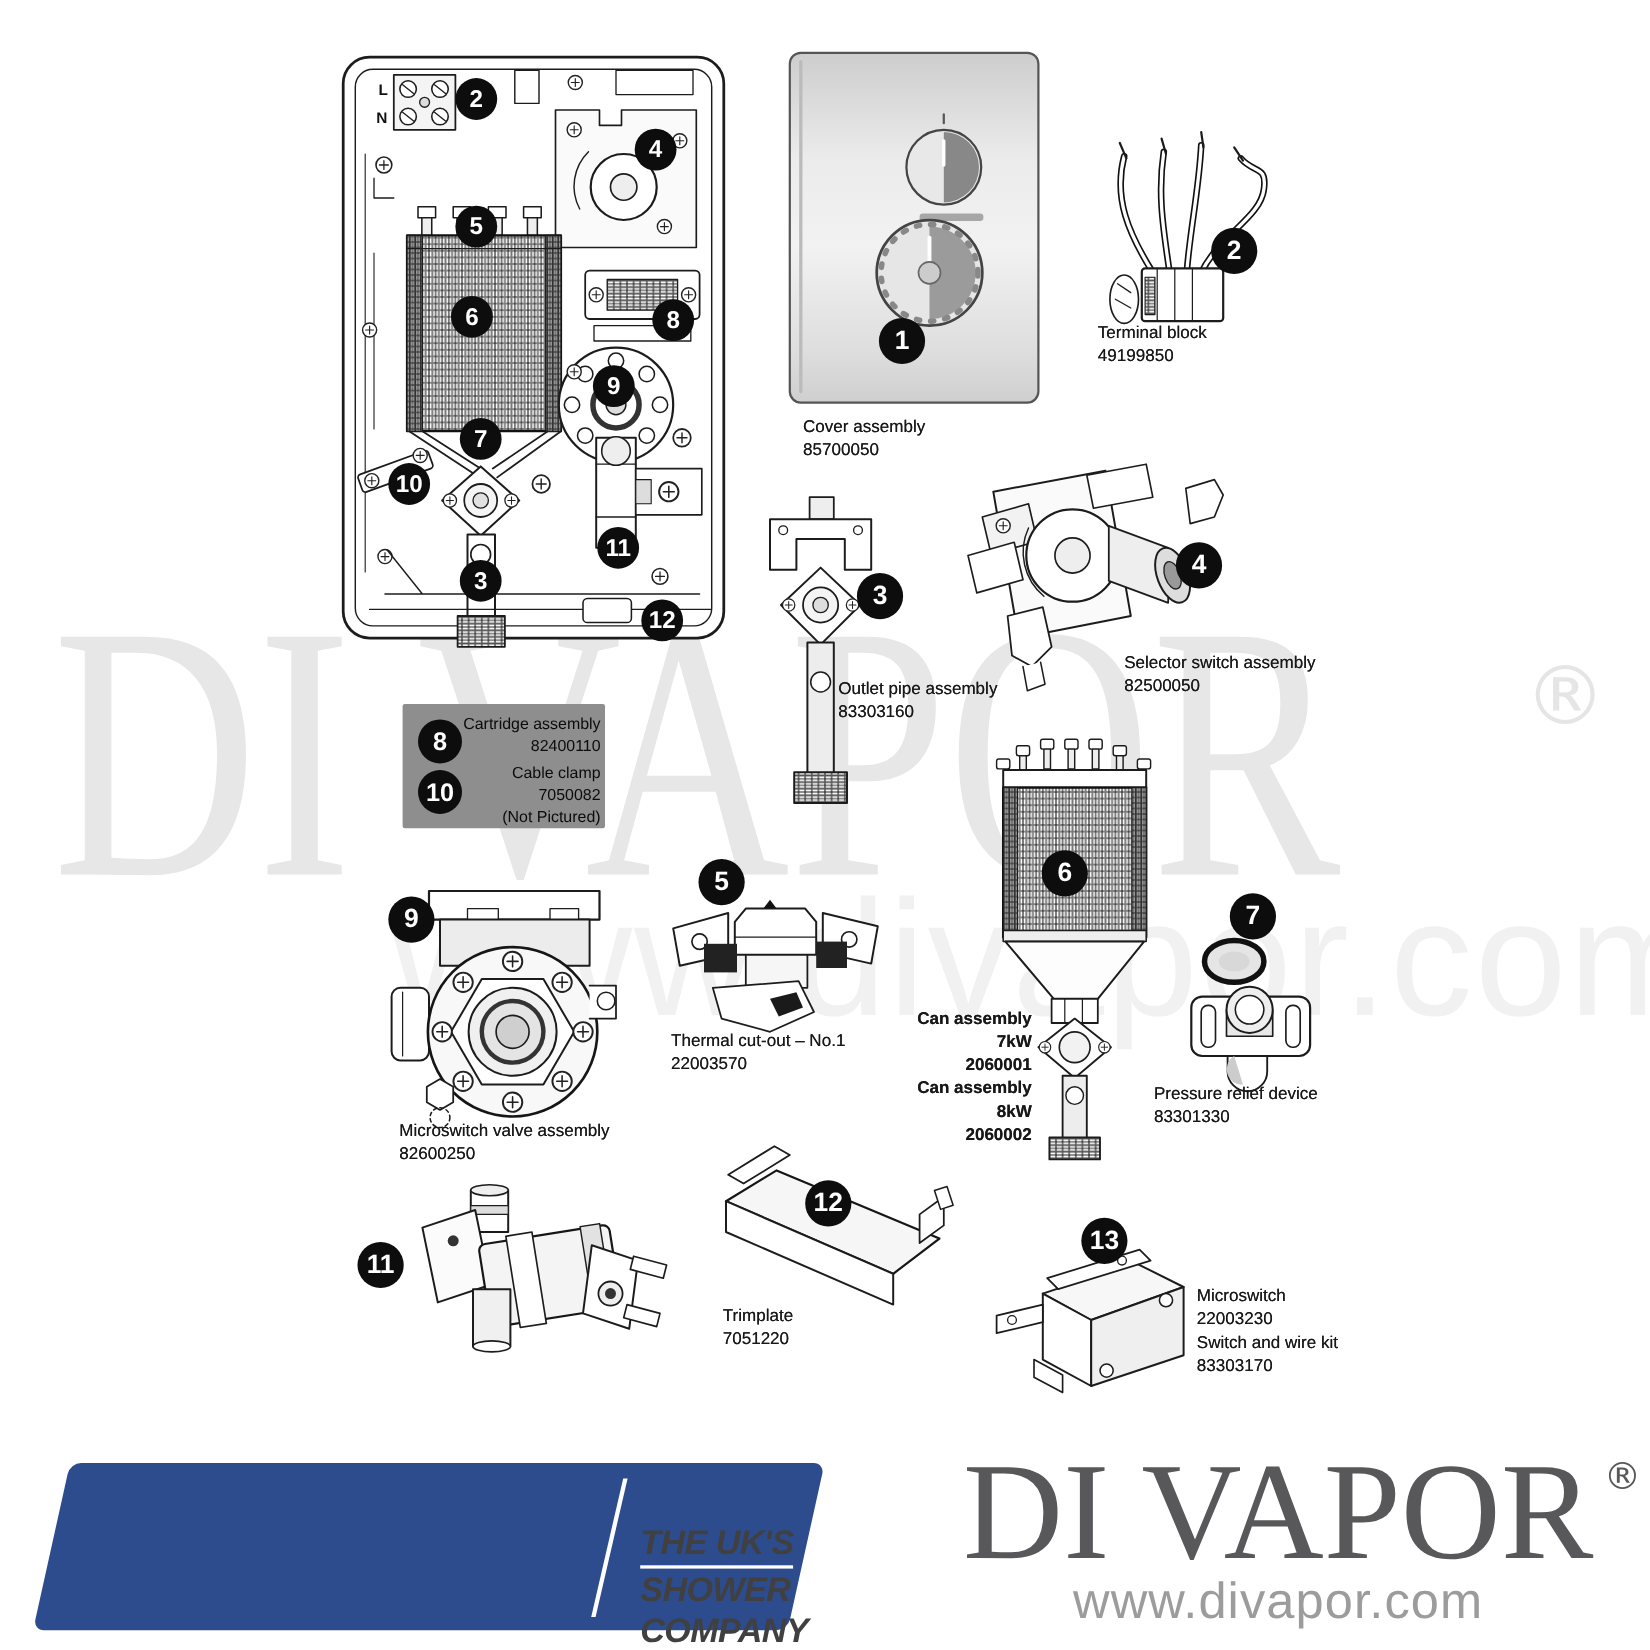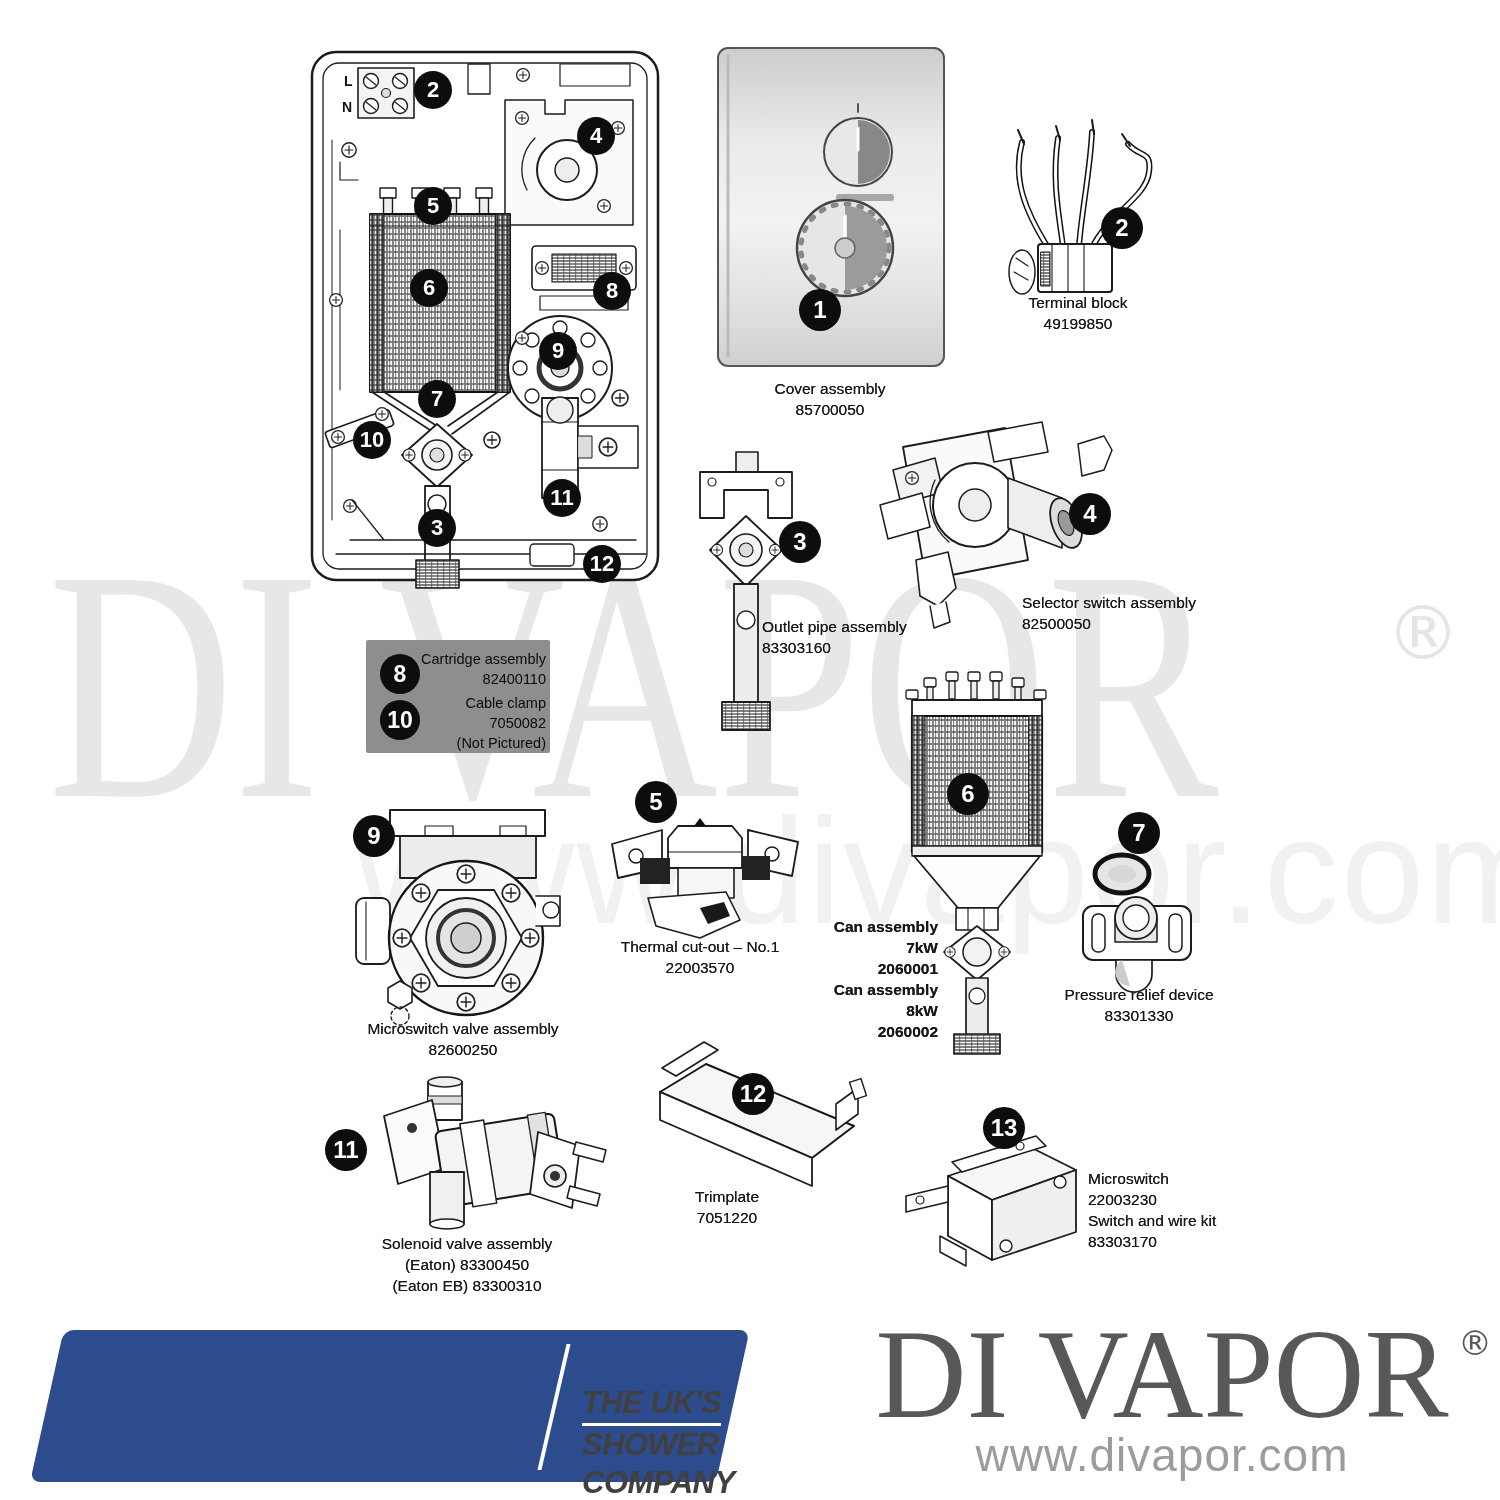--- a/index.html
+++ b/index.html
@@ -13,21 +13,21 @@
            color:#f1f1f1;white-space:nowrap;letter-spacing:2px;z-index:0;}
   
   .art{position:absolute;left:0;top:0;z-index:2;}
   
   .badge{position:absolute;width:42px;height:42px;border-radius:50%;background:#0d0d0d;color:#fff;
          font:bold 24px/42px "Liberation Sans",sans-serif;text-align:center;z-index:4;}
   .badge.sm{width:38px;height:38px;font-size:22px;line-height:38px;}
   
   .lbl{position:absolute;font:15.5px/21px "Liberation Sans",sans-serif;color:#181818;
        text-shadow:0 0 .6px rgba(30,30,30,.9);z-index:3;}
-  .lbl.center{text-align:center;}
+  .lbl.center{text-align:left;}
   .lbl.right{text-align:right;font-weight:bold;}
   .pin-label{position:absolute;font:bold 14px/14px "Liberation Sans",sans-serif;color:#111;z-index:3;}
   
   .notes-box{position:absolute;left:366px;top:640px;width:184px;height:113px;background:#8e8e8e;
              border-radius:2px;z-index:3;}
   .notes-box .nline{position:absolute;left:52px;width:128px;text-align:right;
                     font:14.5px/20px "Liberation Sans",sans-serif;color:#0b0b0b;}
   .notes-box .badge{position:absolute;width:40px;height:40px;font-size:23px;line-height:40px;}
   
   .triton-band{position:absolute;left:30px;top:1330px;width:686px;height:152px;background:#2d4c8e;
@@ -436,25 +436,20 @@
       <div>2060002</div>
   </div>
   <div class="lbl center" style="left:1049px;top:984px;width:180px">
     <div>Pressure relief device</div>
       <div>83301330</div>
   </div>
   <div class="lbl center" style="left:363px;top:1018px;width:200px">
     <div>Microswitch valve assembly</div>
       <div>82600250</div>
   </div>
-  <div class="lbl center" style="left:357px;top:1233px;width:220px">
-    <div>Solenoid valve assembly</div>
-      <div>(Eaton) 83300450</div>
-    <div>(Eaton EB) 83300310</div>
-  </div>
   <div class="lbl center" style="left:657px;top:1186px;width:140px">
     <div>Trimplate</div>
       <div>7051220</div>
   </div>
   <div class="lbl" style="left:1088px;top:1168px;width:170px">
     <div>Microswitch</div>
       <div>22003230</div>
     <div>Switch and wire kit</div>
       <div>83303170</div>
   </div>

